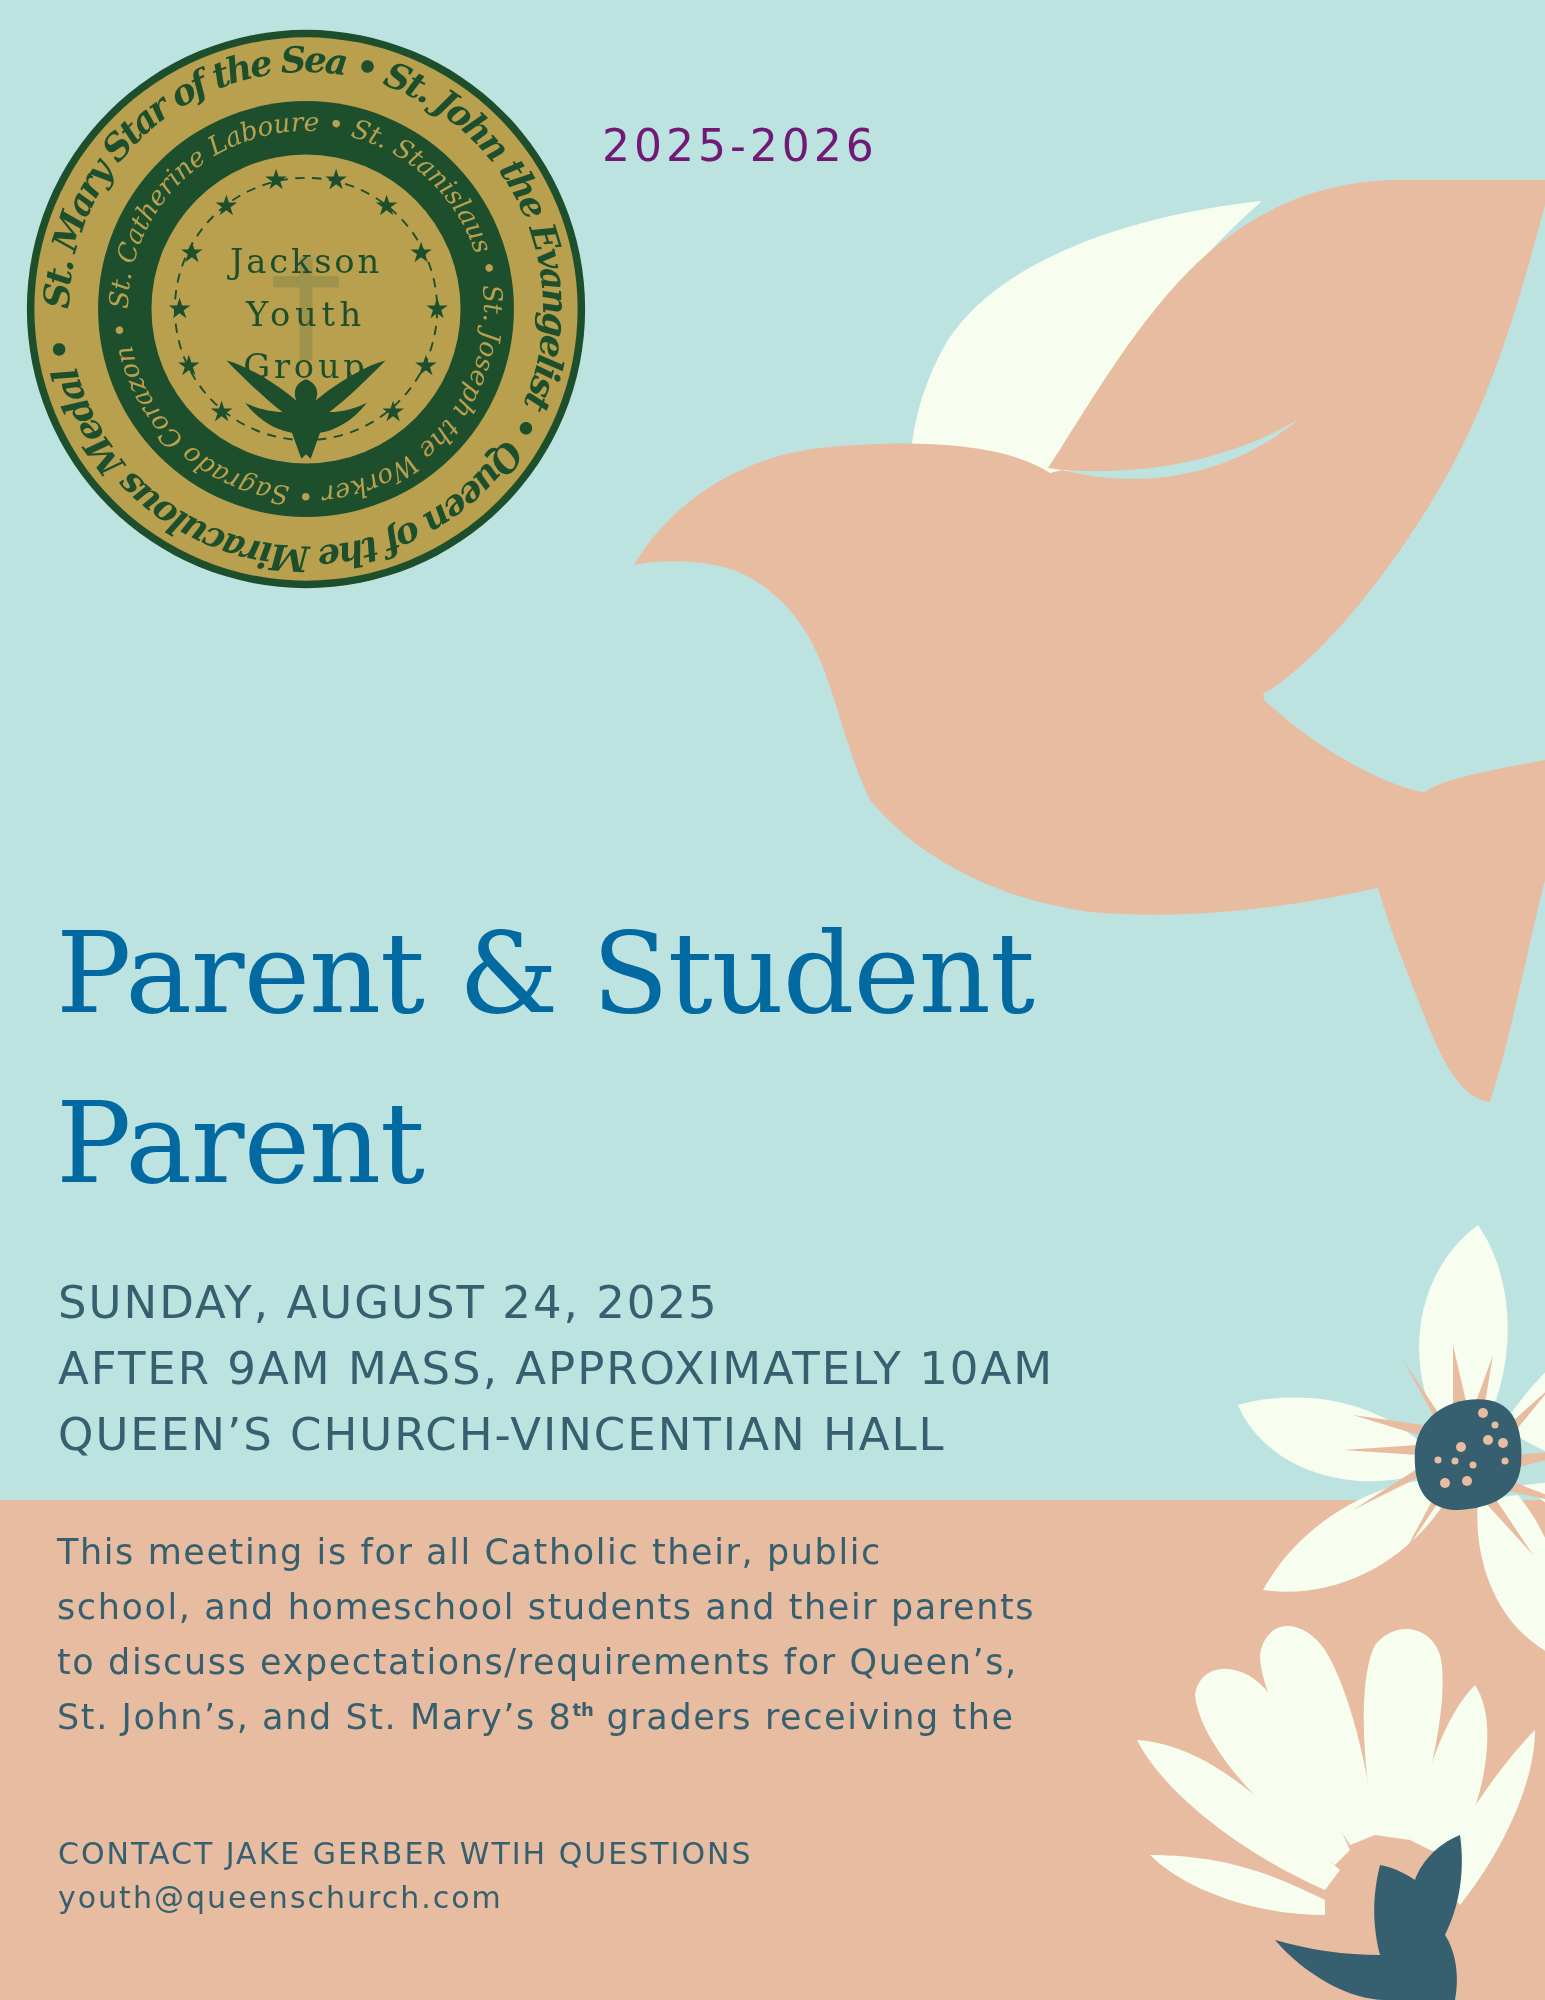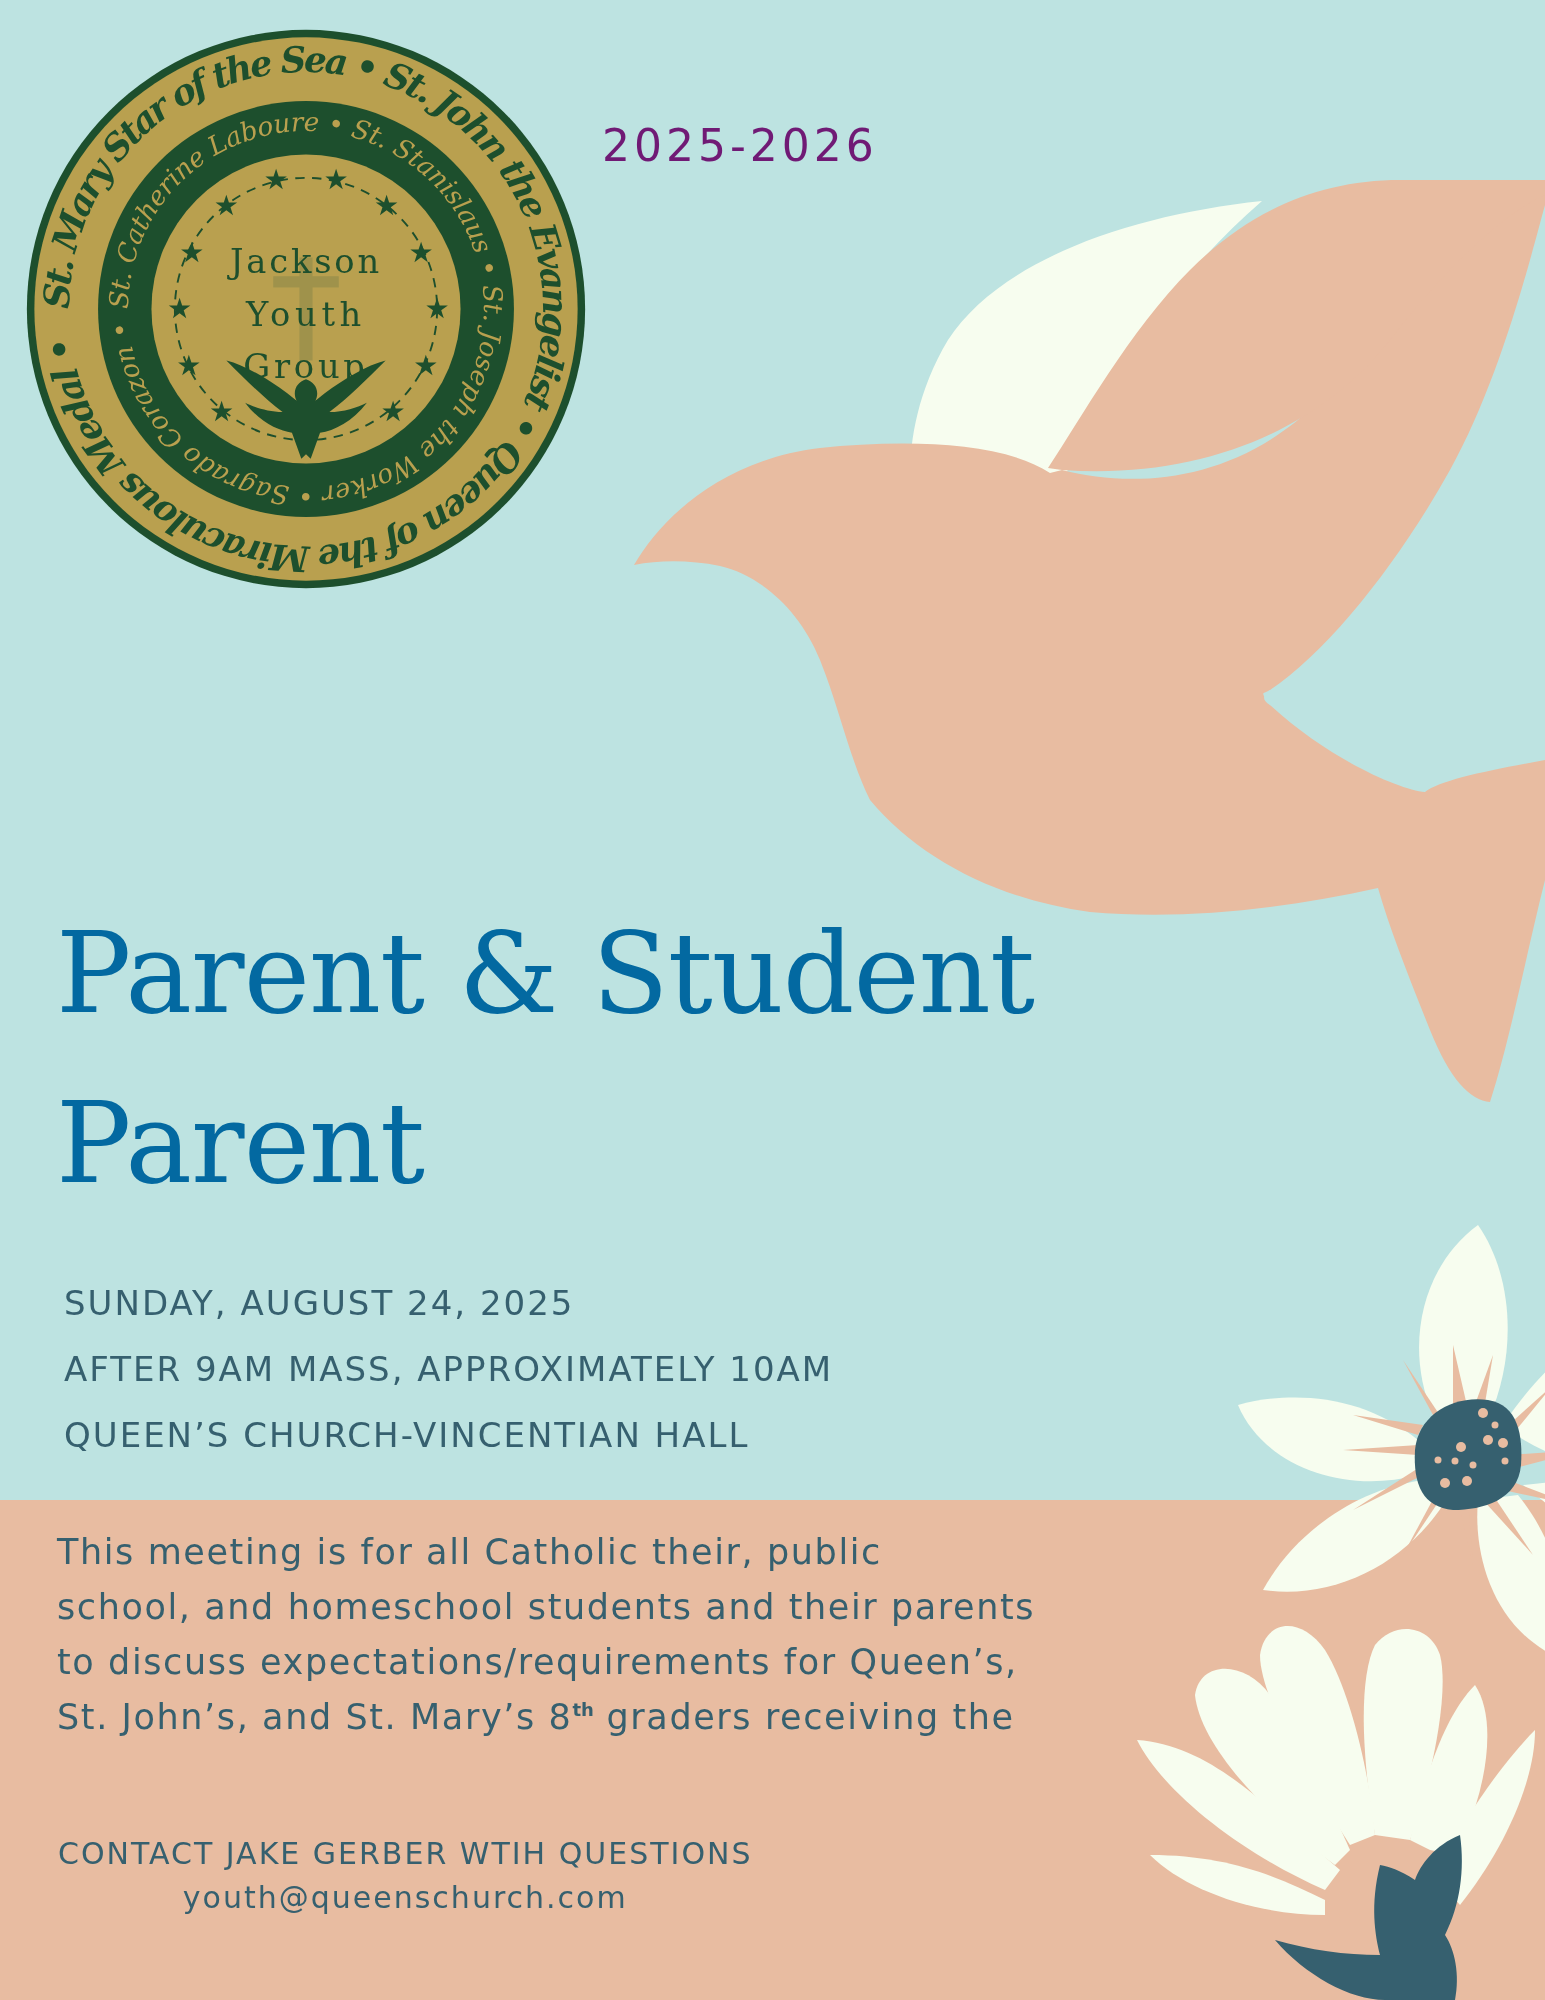--- a/index.html
+++ b/index.html
@@ -4,27 +4,27 @@
 <style>
   html, body { margin:0; padding:0; }
   body { width:1545px; height:2000px; position:relative; overflow:hidden; background:#bde3e1; font-family:"DejaVu Sans", sans-serif; }
   .band { position:absolute; left:0; top:1500px; width:1545px; height:500px; background:#e8bca1; }
   .art { position:absolute; left:0; top:0; }
   .logo { position:absolute; left:25px; top:28px; width:562px; height:562px; }
   .year { position:absolute; left:602px; top:118px; color:#701a75; font-family:"DejaVu Sans", sans-serif; font-size:44px; letter-spacing:4px; line-height:56px; font-weight:normal; }
   .year div { white-space:nowrap; }
   .title { position:absolute; left:56px; top:888px; color:#0369a1; font-family:"DejaVu Serif", serif; font-size:112px; line-height:170px; font-weight:normal; letter-spacing:-1px; }
   .title div { white-space:nowrap; }
-  .details { position:absolute; left:64px; top:1270px; color:#36606f; font-family:"DejaVu Sans", sans-serif; font-size:34px; line-height:66px; letter-spacing:2px; }
+  .details { position:absolute; left:58px; top:1270px; color:#36606f; font-family:"DejaVu Sans", sans-serif; font-size:45px; line-height:66px; letter-spacing:2px; }
   .details div { white-space:nowrap; }
   .desc { position:absolute; left:57px; top:1525px; width:1100px; color:#36606f; font-family:"DejaVu Sans", sans-serif; font-size:35px; line-height:55px; letter-spacing:1.6px; }
   .desc div { white-space:nowrap; }
   .desc sup { font-size:18px; vertical-align:super; line-height:0; letter-spacing:0;font-weight:bold; }
   .contact { position:absolute; left:58px; top:1832px; color:#36606f; font-family:"DejaVu Sans", sans-serif; font-size:30px; line-height:44px; letter-spacing:2px; }
-  .contact div { white-space:nowrap;text-align:center; }
+  .contact div { white-space:nowrap; }
 </style>
 </head>
 <body>
 
 <div class="band"></div>
 
 <svg class="art" width="1545" height="2000" viewBox="0 0 1545 2000">
 
   <path d="M1262 201 C1130 215 1000 260 948 340 C918 390 910 440 910 475 L972 505 L1040 540 C1090 400 1160 290 1262 201 Z" fill="#f7fdef"></path>
 

